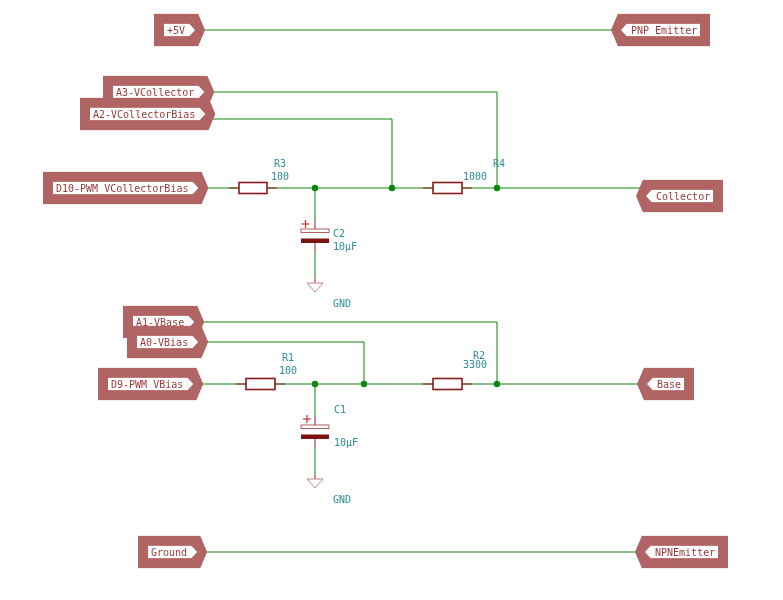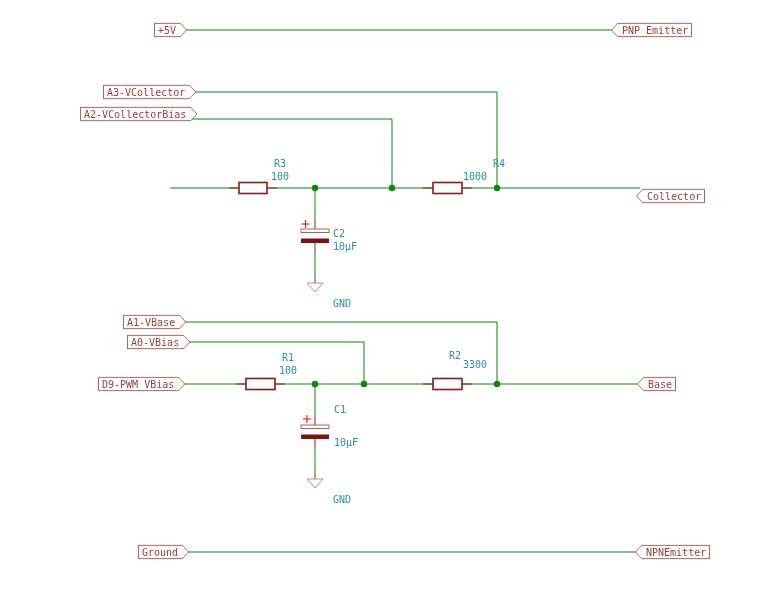--- a/index.html
+++ b/index.html
@@ -6,21 +6,21 @@
   html,body { background:#ffffff; }
   #canvas {
     position:relative; width:783px; height:600px; background:#ffffff;
     overflow:hidden; font-family:"DejaVu Sans Mono", monospace;
   }
   #scm { position:absolute; left:0; top:0; }
 
   
   .gl { position:absolute; transform:translateY(-50%); background:#b06464; }
   .gl-inner {
-    margin:1px; background:#ffffff; color:#9c3a3a;
+    margin:10px; background:#ffffff; color:#9c3a3a;
     font:10px "DejaVu Sans Mono", monospace; line-height:13px; white-space:nowrap;
   }
   .gl-left  { clip-path: polygon(0 0, calc(100% - 7px) 0, 100% 50%, calc(100% - 7px) 100%, 0 100%); }
   .gl-left  .gl-inner { clip-path: polygon(0 0, calc(100% - 6px) 0, 100% 50%, calc(100% - 6px) 100%, 0 100%); padding:0 10px 0 3px; }
   .gl-right { clip-path: polygon(7px 0, 100% 0, 100% 100%, 7px 100%, 0 50%); }
   .gl-right .gl-inner { clip-path: polygon(6px 0, 100% 0, 100% 100%, 6px 100%, 0 50%); padding:0 3px 0 10px; }
 
   
   .fld { position:absolute; font:10px "DejaVu Sans Mono", monospace; color:#2a8f98; white-space:nowrap; }
   .ctr  { transform:translate(-50%,-50%);margin-left:27px; }
@@ -109,20 +109,23 @@
 
   <div class="gl gl-left" style="left:154px;top:30px">
       <div class="gl-inner">+5V</div>
     </div>
   <div class="gl gl-left" style="left:103px;top:92px">
       <div class="gl-inner">A3-VCollector</div>
     </div>
   <div class="gl gl-left" style="left:80px;top:114px">
       <div class="gl-inner">A2-VCollectorBias</div>
     </div>
+  <div class="gl gl-left" style="left:43px;top:188px">
+      <div class="gl-inner">D10-PWM_VCollectorBias</div>
+    </div>
   <div class="gl gl-left" style="left:123px;top:322px">
       <div class="gl-inner">A1-VBase</div>
     </div>
   <div class="gl gl-left" style="left:127px;top:342px">
       <div class="gl-inner">A0-VBias</div>
     </div>
   <div class="gl gl-left" style="left:98px;top:384px">
       <div class="gl-inner">D9-PWM_VBias</div>
     </div>
   <div class="gl gl-left" style="left:138px;top:552px">
@@ -141,21 +144,21 @@
   <div class="gl gl-right" style="left:635px;top:552px">
       <div class="gl-inner">NPNEmitter</div>
     </div>
 
   <span class="fld ctr" style="left:253px;top:163px">R3</span>
   <span class="fld ctr" style="left:253px;top:176px">100</span>
   <span class="fld ctr" style="left:472px;top:163px">R4</span>
   <span class="fld ctr" style="left:448px;top:176px">1000</span>
   <span class="fld ctr" style="left:261px;top:357px">R1</span>
   <span class="fld ctr" style="left:261px;top:370px">100</span>
-  <span class="fld ctr" style="left:428px;top:355px">R2</span>
+  <span class="fld ctr" style="left:452px;top:355px">R2</span>
   <span class="fld ctr" style="left:448px;top:364px">3300</span>
   <span class="fld vctr" style="left:333px;top:233px">C2</span>
   <span class="fld vctr" style="left:333px;top:246px">10µF</span>
   <span class="fld vctr" style="left:334px;top:409px">C1</span>
   <span class="fld vctr" style="left:334px;top:442px">10µF</span>
   <span class="fld ctr" style="left:315px;top:303px">GND</span>
   <span class="fld ctr" style="left:315px;top:499px">GND</span>
 
 </div>
 

